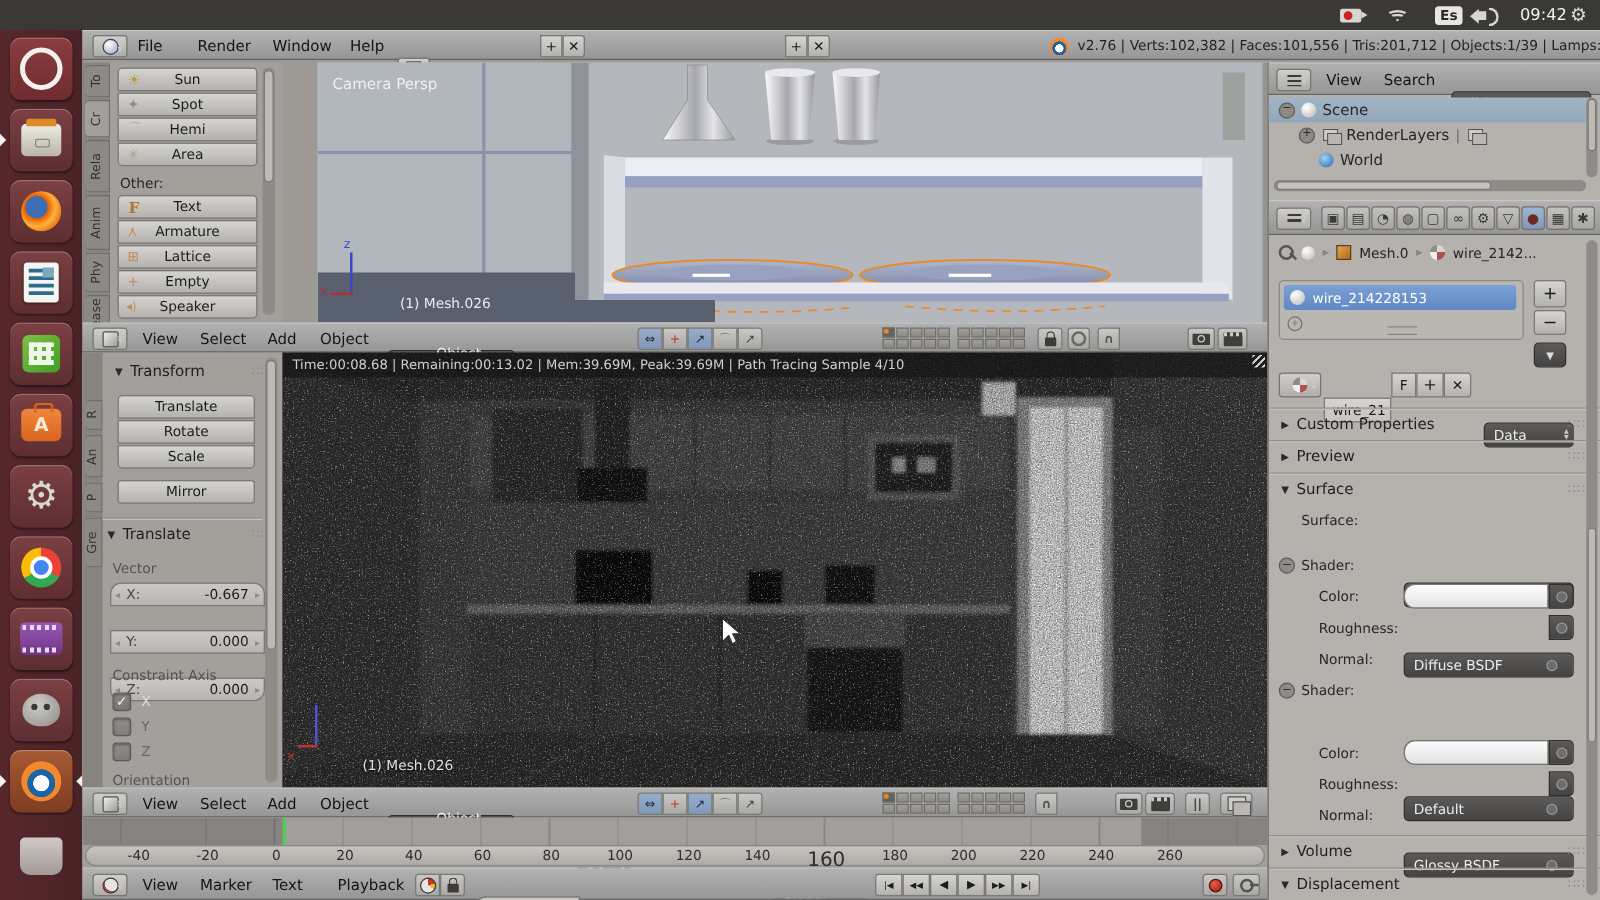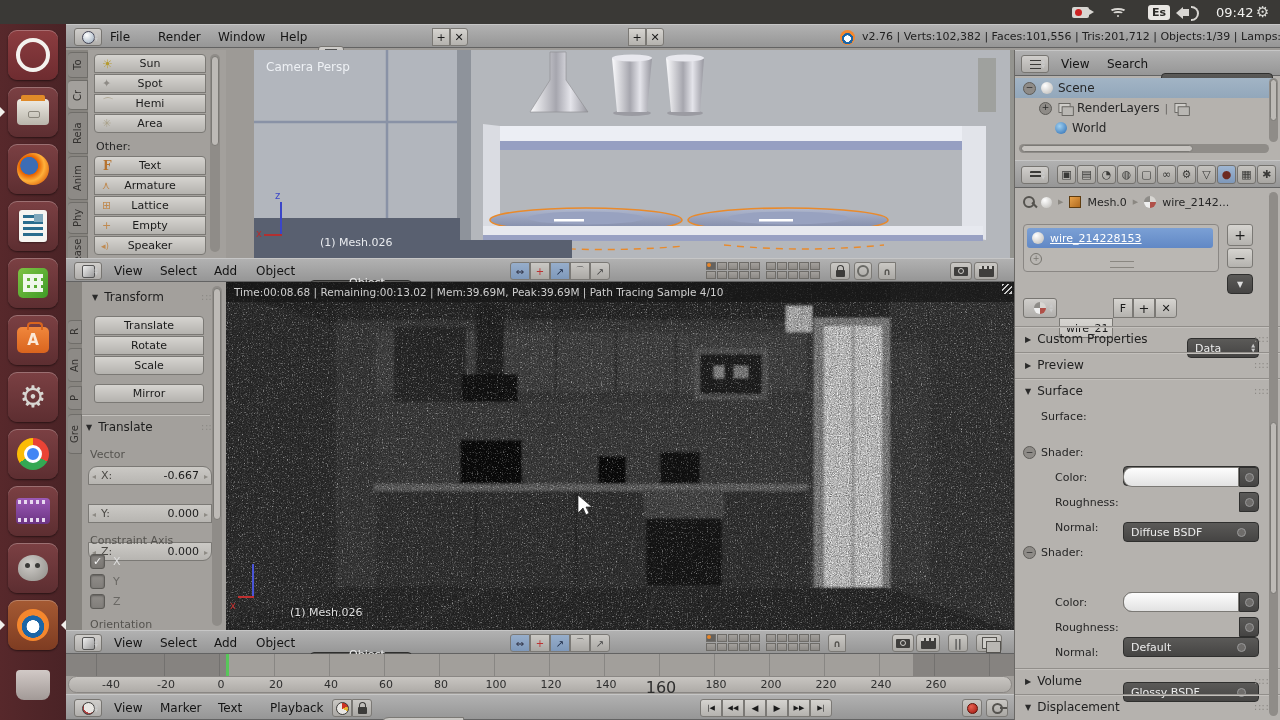--- a/index.html
+++ b/index.html
@@ -783,21 +783,21 @@
         <span class="cube"></span>
         <span class="lab">Mesh.0</span>
         <span class="tri" style="color:#8a8781;font-size:7px;">▶</span>
         <span class="sphere mat-ball" style="width:12px;height:12px;"></span>
         <span class="lab">wire_2142...</span>
       </div>
 
       <div class="abs" style="left:8px;top:64px;width:196px;height:48px;background:#bab7b3;border:1px solid #8a8784;border-radius:4px;box-sizing:border-box;">
         <div class="abs" style="left:3px;top:3px;width:186px;height:20px;background:linear-gradient(#7ba0d5,#6188c5);border-radius:3px;display:flex;align-items:center;gap:6px;padding-left:5px;box-sizing:border-box;">
           <span class="sphere white-ball" style="width:12px;height:12px;"></span>
-          <span style="font-size:11px;color:#fff;text-decoration:underline;">wire_214228153</span>
+          <span style="font-size:11px;color:#fff;">wire_214228153</span>
         </div>
         <span style="position:absolute;left:6px;top:28px;width:10px;height:10px;border-radius:50%;border:1px solid #77756f;color:#77756f;font-size:8px;line-height:9px;text-align:center;"><span>+</span></span>
         <span style="position:absolute;left:86px;bottom:3px;width:24px;height:5px;border-top:1.5px solid #8a8781;border-bottom:1.5px solid #8a8781;"></span>
       </div>
       <div class="abs btn" style="left:212px;top:64px;width:26px;height:22px;font-size:14px;">
           <span>+</span>
         </div>
       <div class="abs btn" style="left:212px;top:88px;width:26px;height:20px;font-size:14px;">
           <span>−</span>
         </div>

